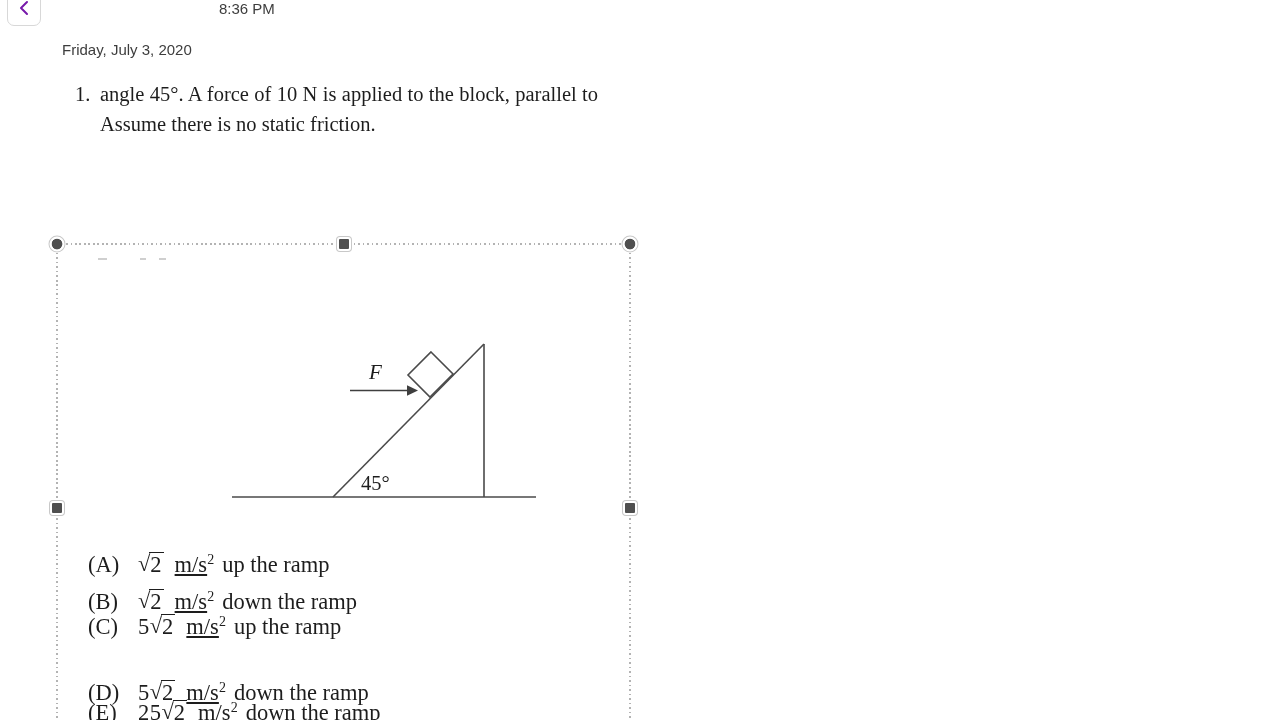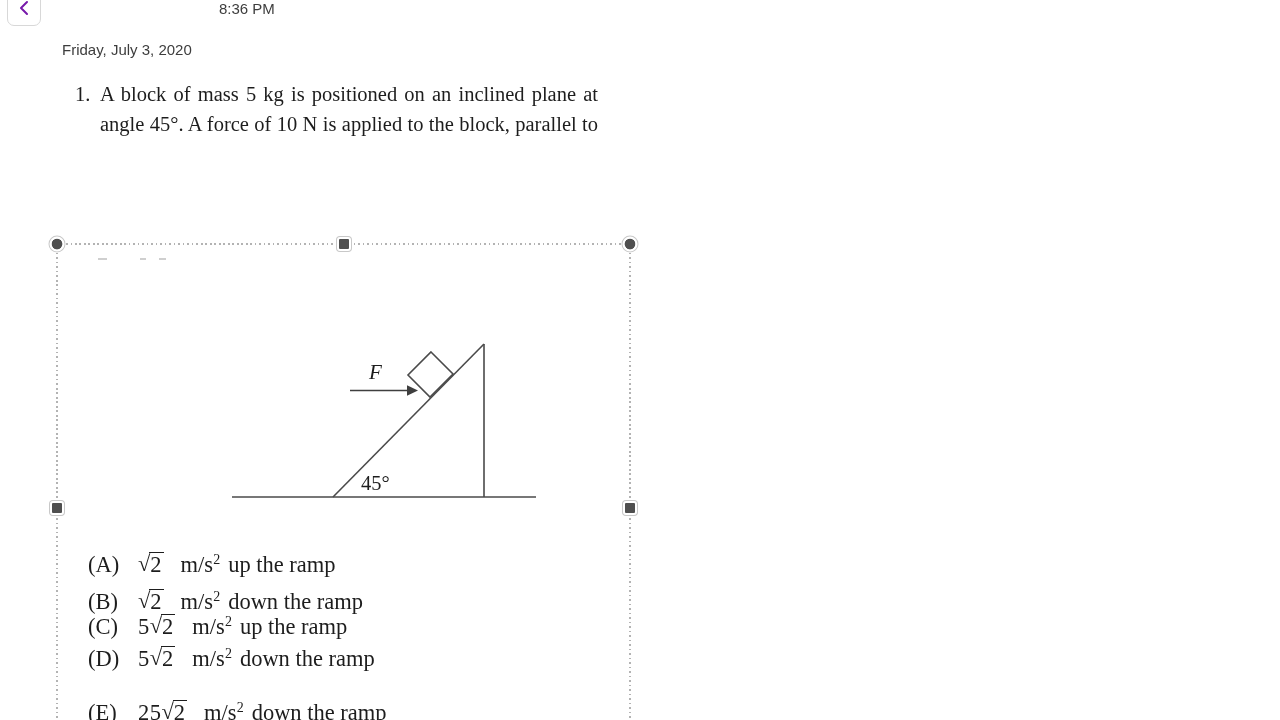--- a/index.html
+++ b/index.html
@@ -48,21 +48,21 @@
 
   
   .answers { position:absolute; left:31px; top:308px; width:520px;
              font-family:"Liberation Serif", serif; color:#1d1d1d; font-size:22.5px; }
   .ans-row { position:absolute; left:0; white-space:nowrap; height:37px; }
   .ans-label { display:inline-block; width:50px; }
   .coeff { letter-spacing:0.5px; }
   .rt  { display:inline-block; transform:translateY(-1px); }
   .rad { display:inline-block; border-top:1.7px solid #1d1d1d; padding:0 2px 0 1px;
          margin-left:-1px; line-height:1.05; }
-  .unit { margin-left:17px; }
+  .unit { margin-left:11px;text-decoration:underline; }
   .sup { font-size:14px; position:relative; top:-8px; }
   .dir { margin-left:8px; }
 </style>
 </head>
 <body>
 
 <div>
   <div class="back-btn">
     <span>
       <svg width="12" height="16" viewBox="0 0 12 16">
@@ -70,22 +70,22 @@
       </svg>
     </span>
   </div>
   <div class="hdr-date">Friday, July 3, 2020</div>
   <div class="hdr-time">8:36 PM</div>
 </div>
 
 <div class="question">
   <div class="q-number">1.</div>
   <div class="q-lines">
-    <div class="q-line">A block of mass 5 kg is positioned on an inclined plane at</div>
     <div class="q-line">angle 45°. A force of 10 N is applied to the block, parallel to</div>
+    <div class="q-line last">Assume there is no static friction.</div>
   </div>
 </div>
 
 <div class="sel-img">
 
   <div class="crop-dash" style="left:41px; top:14px; width:9px;"></div>
   <div class="crop-dash" style="left:83px; top:14px; width:6px;"></div>
   <div class="crop-dash" style="left:102px; top:14px; width:7px;"></div>
 
   <svg class="fig-svg" width="573" height="476" viewBox="0 0 573 476">
@@ -106,21 +106,21 @@
     </div>
 
     <div class="ans-row" style="top:37px;">
       <span class="ans-label">(B)</span><span class="coeff"></span><span class="rt">√</span><span class="rad">2</span><span class="unit">m/s</span><span class="sup">2</span><span class="dir">down the ramp</span>
     </div>
 
     <div class="ans-row" style="top:62px;">
       <span class="ans-label">(C)</span><span class="coeff">5</span><span class="rt">√</span><span class="rad">2</span><span class="unit">m/s</span><span class="sup">2</span><span class="dir">up the ramp</span>
     </div>
 
-    <div class="ans-row" style="top:94px;">
+    <div class="ans-row" style="top:128px;">
       <span class="ans-label">(D)</span><span class="coeff">5</span><span class="rt">√</span><span class="rad">2</span><span class="unit">m/s</span><span class="sup">2</span><span class="dir">down the ramp</span>
     </div>
 
     <div class="ans-row" style="top:148px;">
       <span class="ans-label">(E)</span><span class="coeff">25</span><span class="rt">√</span><span class="rad">2</span><span class="unit">m/s</span><span class="sup">2</span><span class="dir">down the ramp</span>
     </div>
 
   </div>
 
   <div class="sel-border-top"></div>

